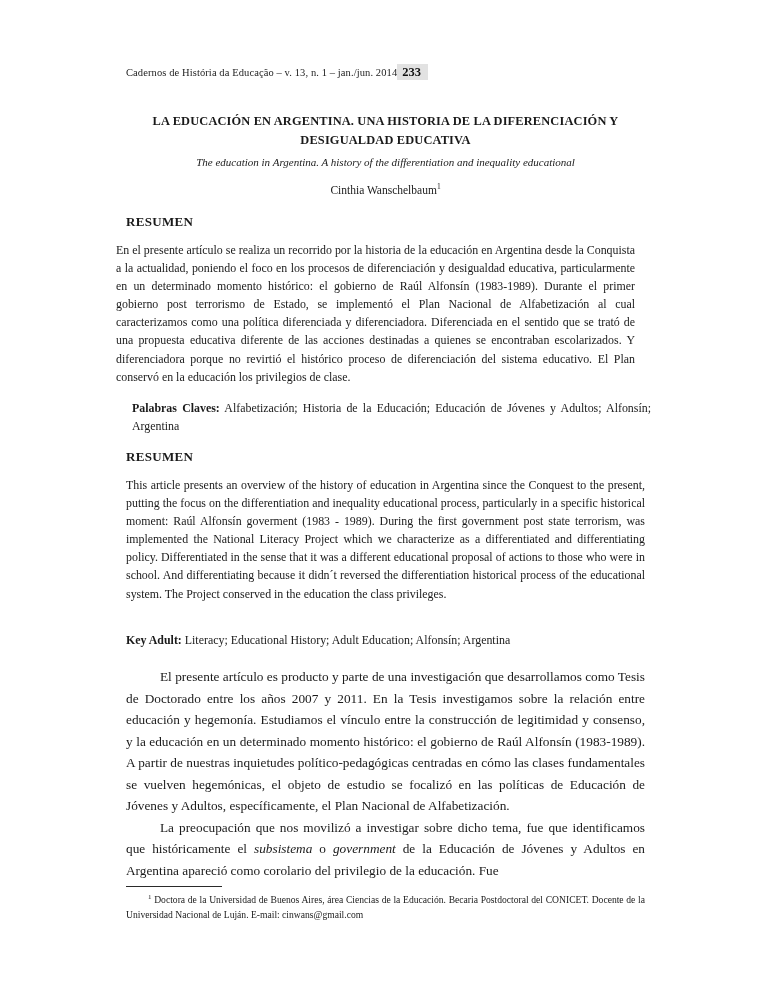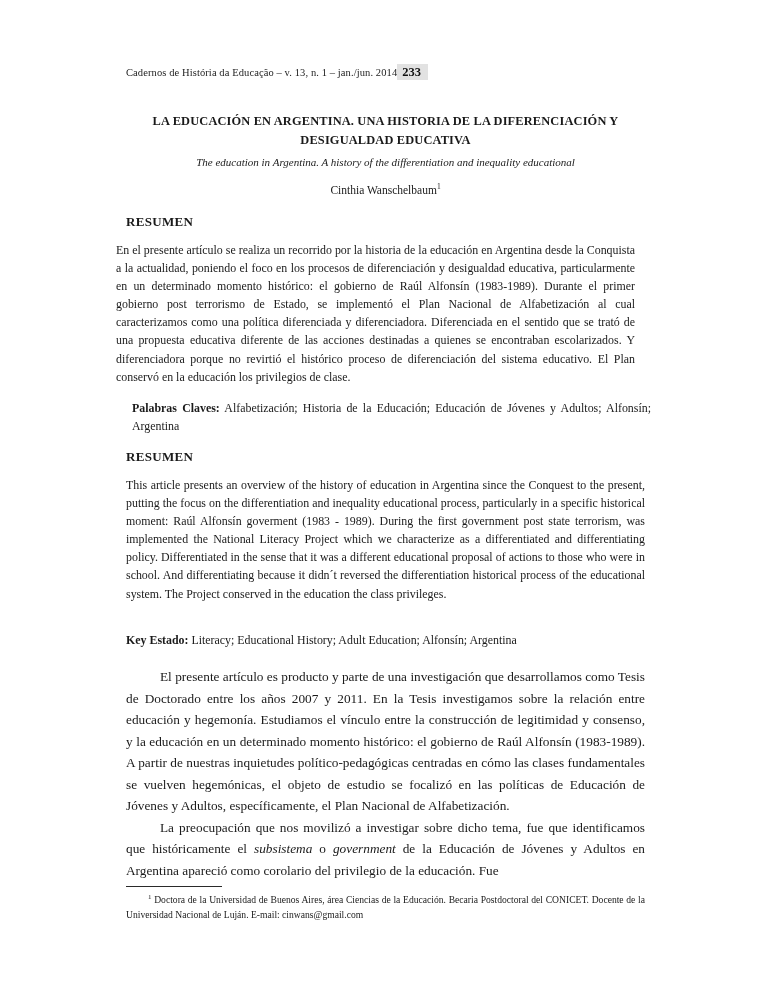--- a/index.html
+++ b/index.html
@@ -171,21 +171,21 @@
   </div>
 
   <h2 class="section-heading resumen-heading">RESUMEN</h2>
   <p class="abs-para resumen-body">En el presente artículo se realiza un recorrido por la historia de la educación en Argentina desde la Conquista a la actualidad, poniendo el foco en los procesos de diferenciación y desigualdad educativa, particularmente en un determinado momento histórico: el gobierno de Raúl Alfonsín (1983-1989). Durante el primer gobierno post terrorismo de Estado, se implementó el Plan Nacional de Alfabetización al cual caracterizamos como una política diferenciada y diferenciadora. Diferenciada en el sentido que se trató de una propuesta educativa diferente de las acciones destinadas a quienes se encontraban escolarizados. Y diferenciadora porque no revirtió el histórico proceso de diferenciación del sistema educativo. El Plan conservó en la educación los privilegios de clase.</p>
 
   <p class="keywords palabras"><span class="kw-label">Palabras Claves:</span><span> Alfabetización; Historia de la Educación; Educación de Jóvenes y Adultos; Alfonsín; Argentina</span></p>
 
   <h2 class="section-heading abstract-heading">RESUMEN</h2>
   <p class="abs-para abstract-body">This article presents an overview of the history of education in Argentina since the Conquest to the present, putting the focus on the differentiation and inequality educational process, particularly in a specific historical moment: Raúl Alfonsín goverment (1983 - 1989). During the first government post state terrorism, was implemented the National Literacy Project which we characterize as a differentiated and differentiating policy. Differentiated in the sense that it was a different educational proposal of actions to those who were in school. And differentiating because it didn´t reversed the differentiation historical process of the educational system. The Project conserved in the education the class privileges.</p>
 
-  <p class="keywords keywords-en"><span class="kw-label">Key Estado:</span><span> Literacy; Educational History; Adult Education; Alfonsín; Argentina</span></p>
+  <p class="keywords keywords-en"><span class="kw-label">Key Adult:</span><span> Literacy; Educational History; Adult Education; Alfonsín; Argentina</span></p>
 
   <div class="body-text">
     <p class="body-para">El presente artículo es producto y parte de una investigación que desarrollamos como Tesis de Doctorado entre los años 2007 y 2011. En la Tesis investigamos sobre la relación entre educación y hegemonía. Estudiamos el vínculo entre la construcción de legitimidad y consenso, y la educación en un determinado momento histórico: el gobierno de Raúl Alfonsín (1983-1989). A partir de nuestras inquietudes político-pedagógicas centradas en cómo las clases fundamentales se vuelven hegemónicas,  el objeto de estudio se focalizó en las políticas de Educación de Jóvenes y Adultos, específicamente, el Plan Nacional de Alfabetización.</p>
     <p class="body-para"><span>La preocupación que nos movilizó a investigar sobre dicho tema, fue que identificamos que  históricamente el </span><em>subsistema</em><span> o </span><em>government</em><span> de la Educación de Jóvenes y Adultos en Argentina apareció como corolario del privilegio de la educación. Fue</span></p>
   </div>
 
   <div class="footnote">
     <div class="footnote-rule"></div>
     <p class="footnote-text"><sup>1</sup><span> Doctora de la Universidad de Buenos Aires, área Ciencias de la Educación. Becaria Postdoctoral del CONICET. Docente de la Universidad Nacional de Luján. E-mail: cinwans@gmail.com</span></p>
   </div>

